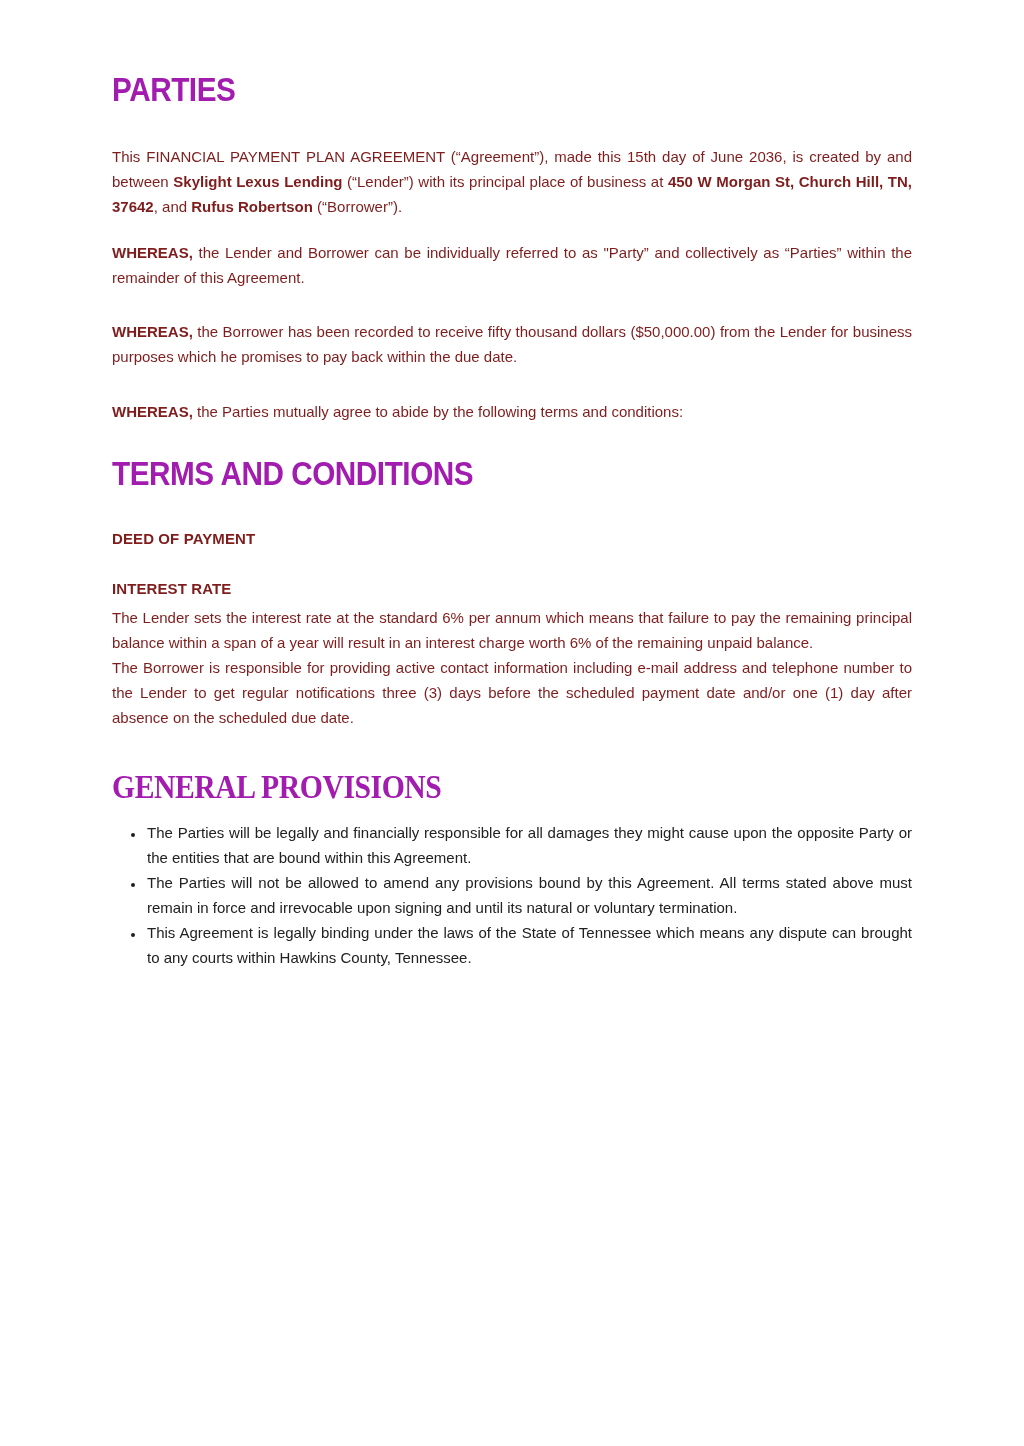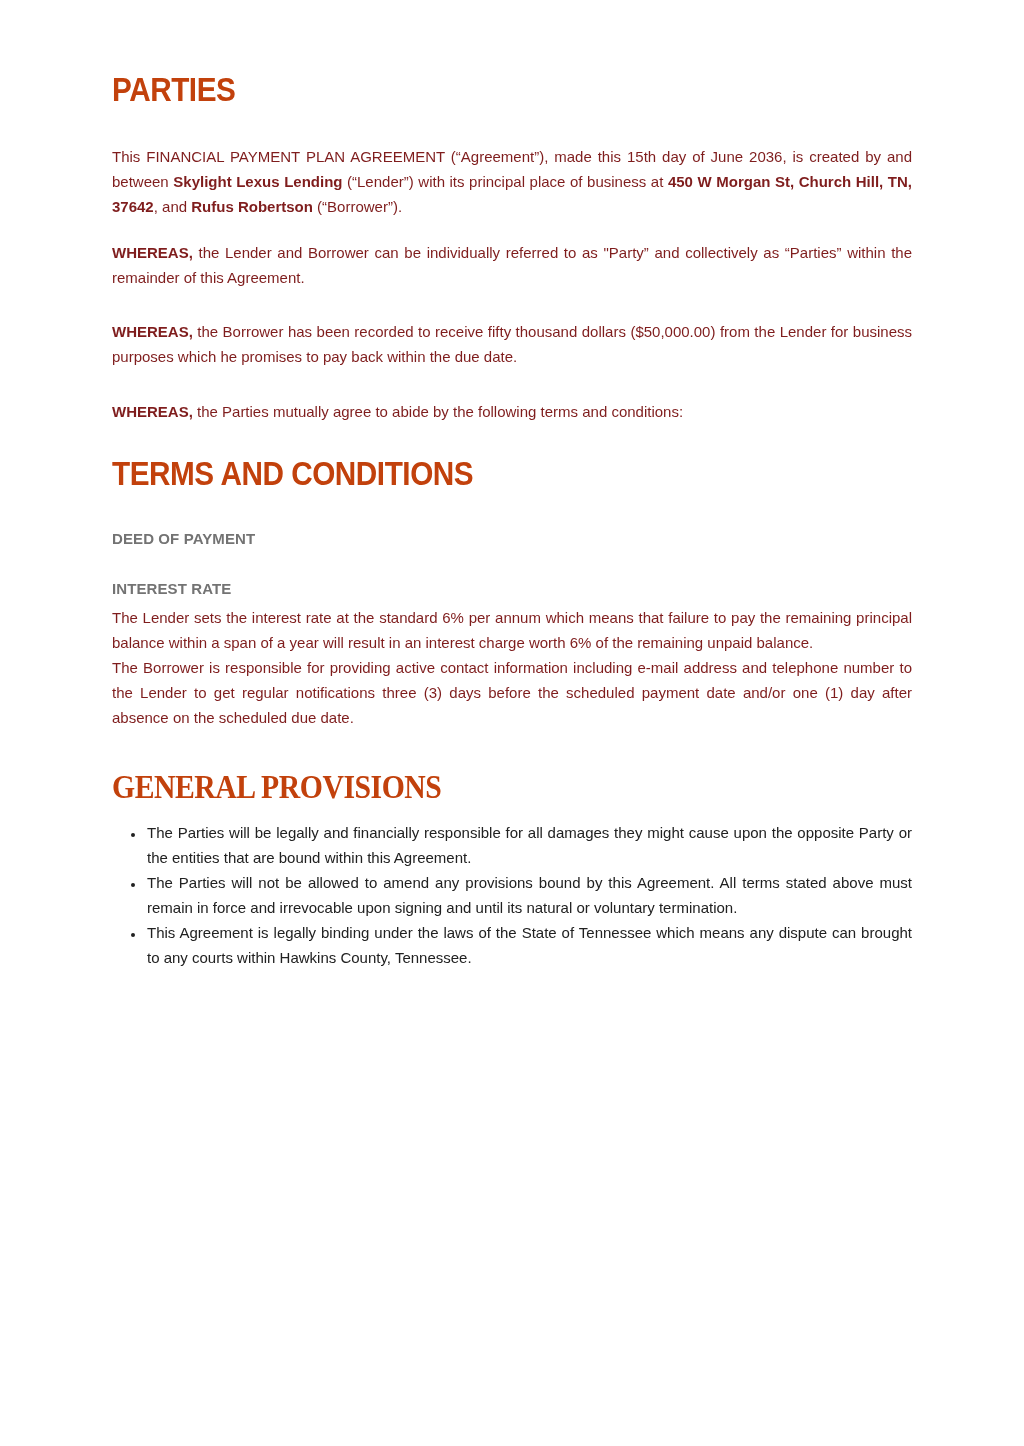--- a/index.html
+++ b/index.html
@@ -16,21 +16,21 @@
     position: relative;
     width: 1024px;
     height: 1446px;
     background: #ffffff;
     padding: 0 112px;
   }
   h1 {
     font-size: 33px;
     line-height: 33px;
     font-weight: bold;
-    color: #c2410c;
+    color: #a21caf;
     letter-spacing: -0.5px;
   }
   h1 .cond {
     display: inline-block;
     transform: scaleX(0.9);
     transform-origin: 0 50%;
     white-space: nowrap;
   }
   .h1-parties  { margin-top: 73px; }
   .h1-terms    { margin-top: 33px; }
@@ -43,21 +43,21 @@
   }
   .b { font-weight: bold; }
   .p-intro { margin-top: 38px; }
   .p-w1 { margin-top: 21px; }
   .p-w2 { margin-top: 29px; }
   .p-w3 { margin-top: 30px; }
   h3.subhead {
     font-size: 15px;
     line-height: 18px;
     font-weight: bold;
-    color: #737373;
+    color: #7f1d1d;
     letter-spacing: 0.1px;
   }
   .sub-first  { margin-top: 40px; }
   .sub-next   { margin-top: 32px; }
   h3.subhead + p.body { margin-top: 7px; }
   ul.provisions {
     margin-top: 16px;
     padding-left: 33px;
     list-style: disc outside;
   }

